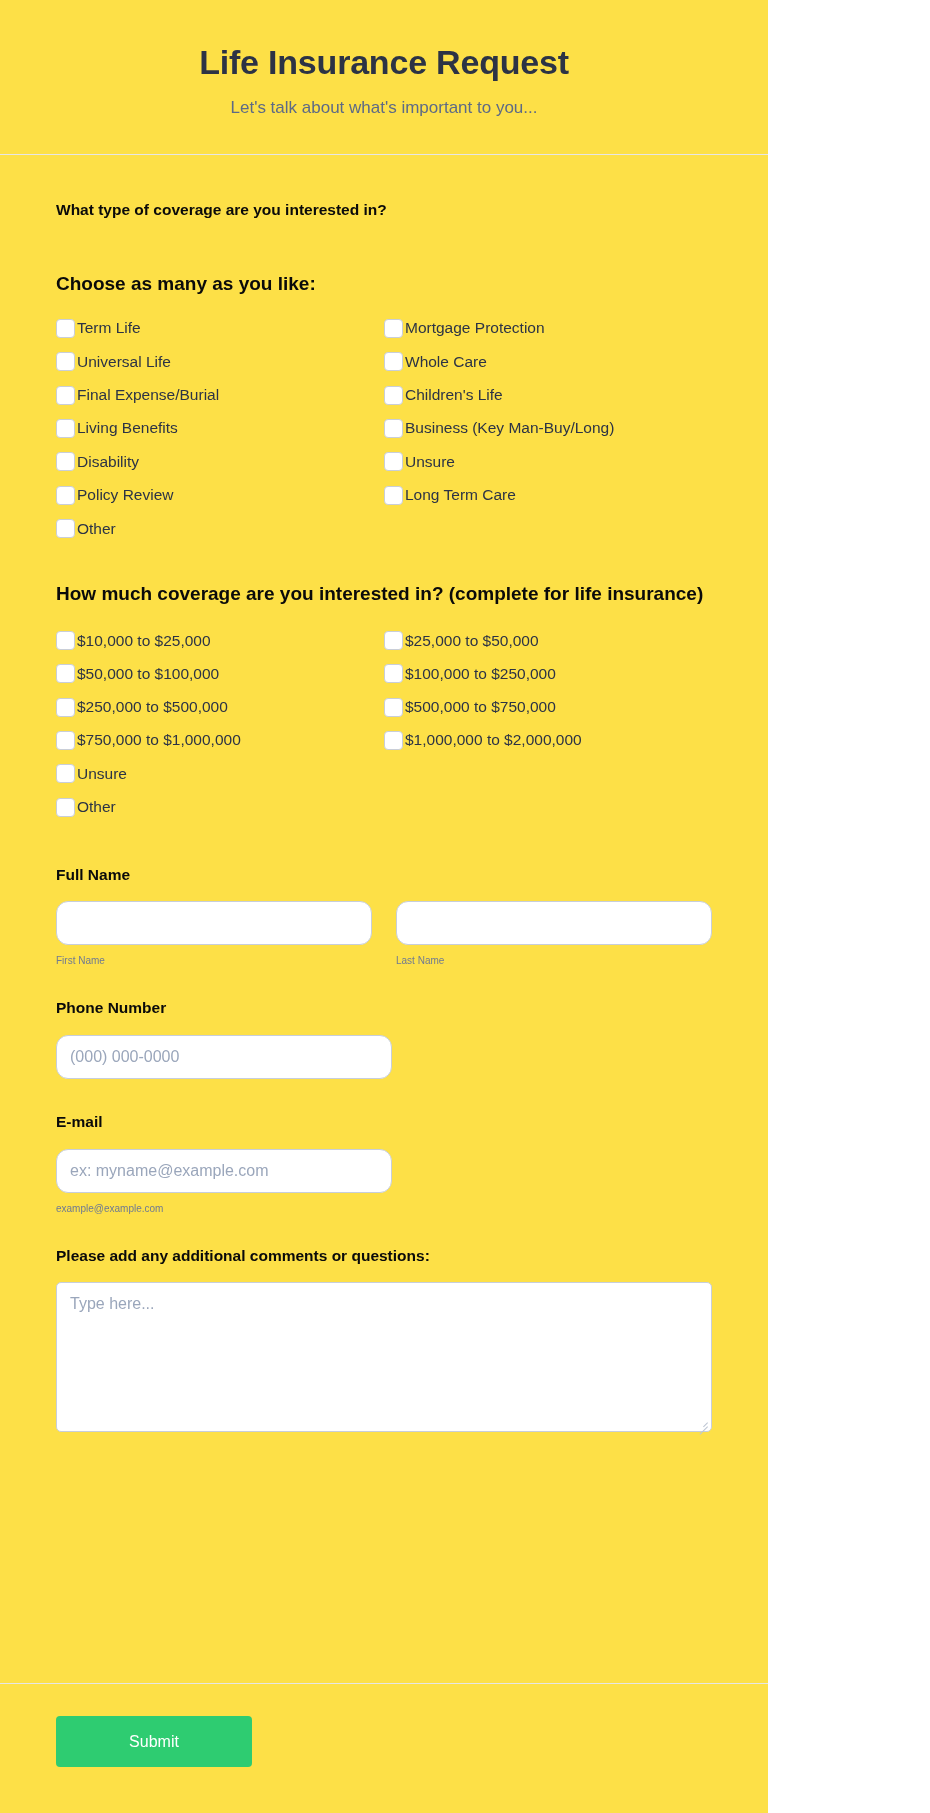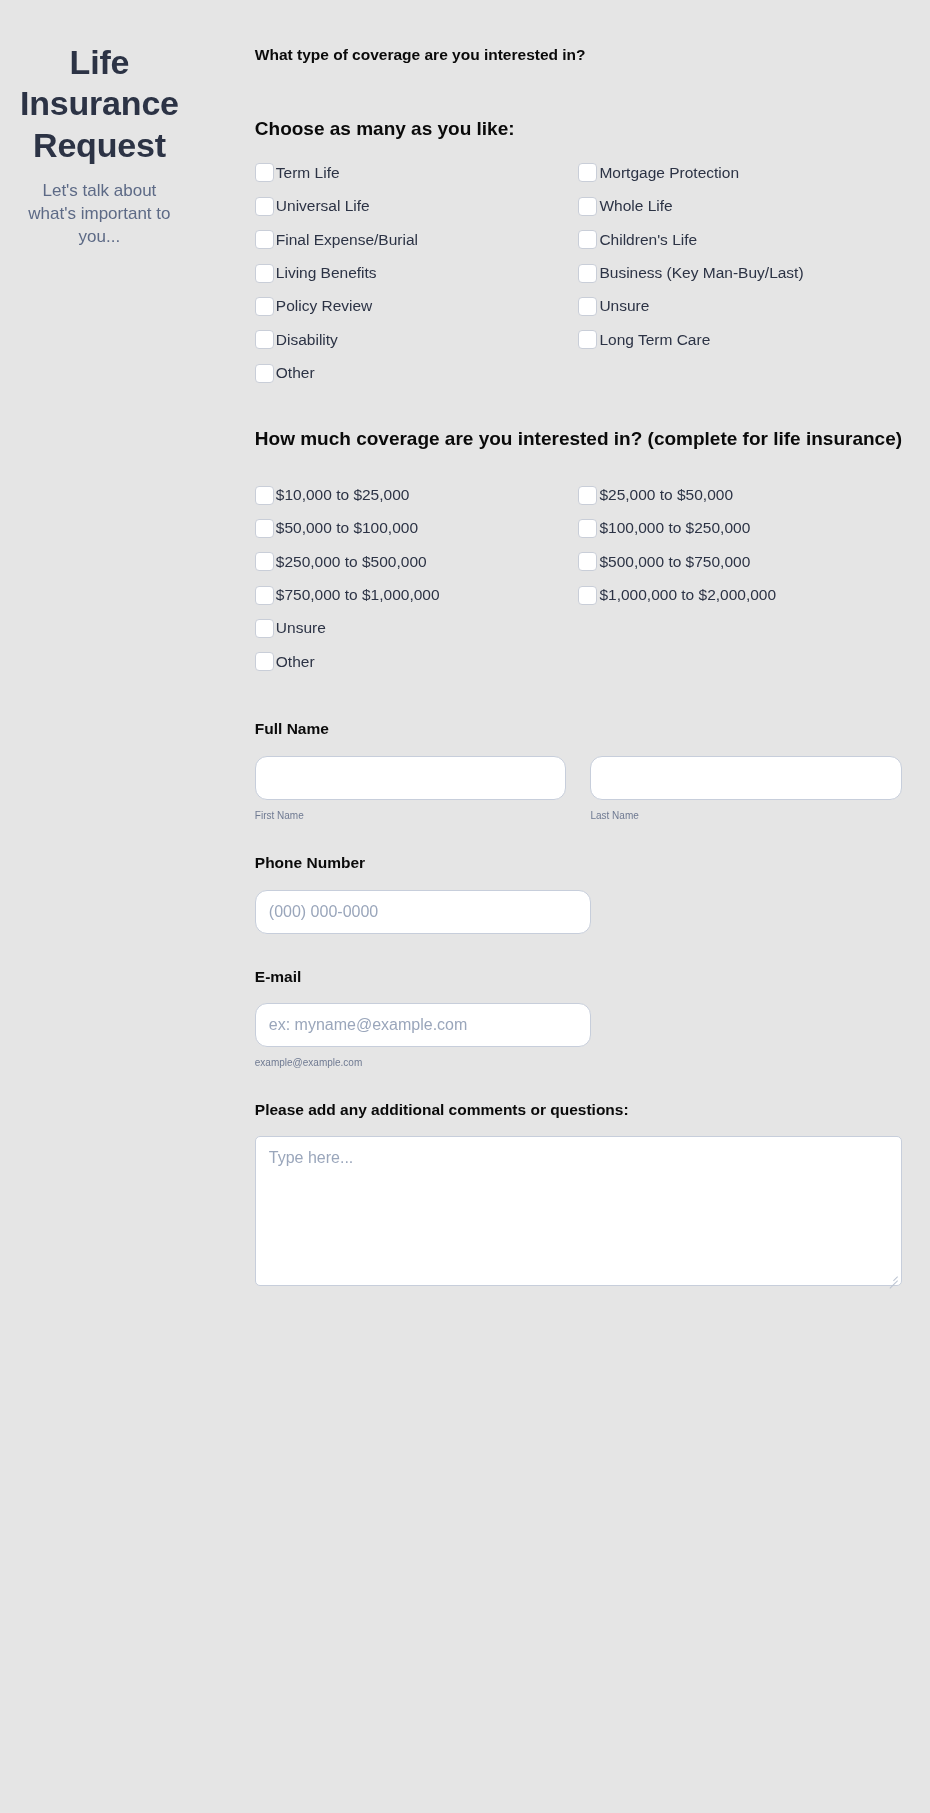--- a/index.html
+++ b/index.html
@@ -4,25 +4,26 @@
 <title>Life Insurance Request</title>
 <style>
   * { box-sizing: border-box; margin: 0; padding: 0; }
   html, body {
     width: 930px;
     background: #ffffff;
     font-family: "Liberation Sans", sans-serif;
     -webkit-font-smoothing: antialiased;
   }
   .page {
-    width: 930px;
+    width: 768px;
     min-height: 1813px;
-    background: #e5e5e5;
+    background: #fde047;
     position: relative;
     display: flex;
+    flex-direction: column;
   }
 
   
   .form-header {
     padding: 42px 20px 34px 20px;
     text-align: center;
     border-bottom: 1px solid #e6e6e6;
   }
   .form-title {
     font-size: 34px;
@@ -213,60 +214,60 @@
         <div class="check-item">
           <span class="cbox"></span>
           <span class="check-label">Final Expense/Burial</span>
         </div>
         <div class="check-item">
           <span class="cbox"></span>
           <span class="check-label">Living Benefits</span>
         </div>
         <div class="check-item">
           <span class="cbox"></span>
+          <span class="check-label">Disability</span>
+        </div>
+        <div class="check-item">
+          <span class="cbox"></span>
           <span class="check-label">Policy Review</span>
         </div>
         <div class="check-item">
           <span class="cbox"></span>
-          <span class="check-label">Disability</span>
-        </div>
-        <div class="check-item">
-          <span class="cbox"></span>
           <span class="check-label">Other</span>
         </div>
 
         <div class="check-item">
           <span class="cbox"></span>
           <span class="check-label">Mortgage Protection</span>
         </div>
         <div class="check-item">
           <span class="cbox"></span>
-          <span class="check-label">Whole Life</span>
+          <span class="check-label">Whole Care</span>
         </div>
         <div class="check-item">
           <span class="cbox"></span>
           <span class="check-label">Children's Life</span>
         </div>
         <div class="check-item">
           <span class="cbox"></span>
-          <span class="check-label">Business (Key Man-Buy/Last)</span>
+          <span class="check-label">Business (Key Man-Buy/Long)</span>
         </div>
         <div class="check-item">
           <span class="cbox"></span>
           <span class="check-label">Unsure</span>
         </div>
         <div class="check-item">
           <span class="cbox"></span>
           <span class="check-label">Long Term Care</span>
         </div>
       </div>
     </div>
 
     <div class="field" style="margin-bottom:40px;">
-      <div class="sub-heading" style="margin-bottom:26px;">How much coverage are you interested in? (complete for life insurance)</div>
+      <div class="sub-heading" style="margin-bottom:16px;">How much coverage are you interested in? (complete for life insurance)</div>
 
       <div class="check-grid g2">
         <div class="check-item">
           <span class="cbox"></span>
           <span class="check-label">$10,000 to $25,000</span>
         </div>
         <div class="check-item">
           <span class="cbox"></span>
           <span class="check-label">$50,000 to $100,000</span>
         </div>

